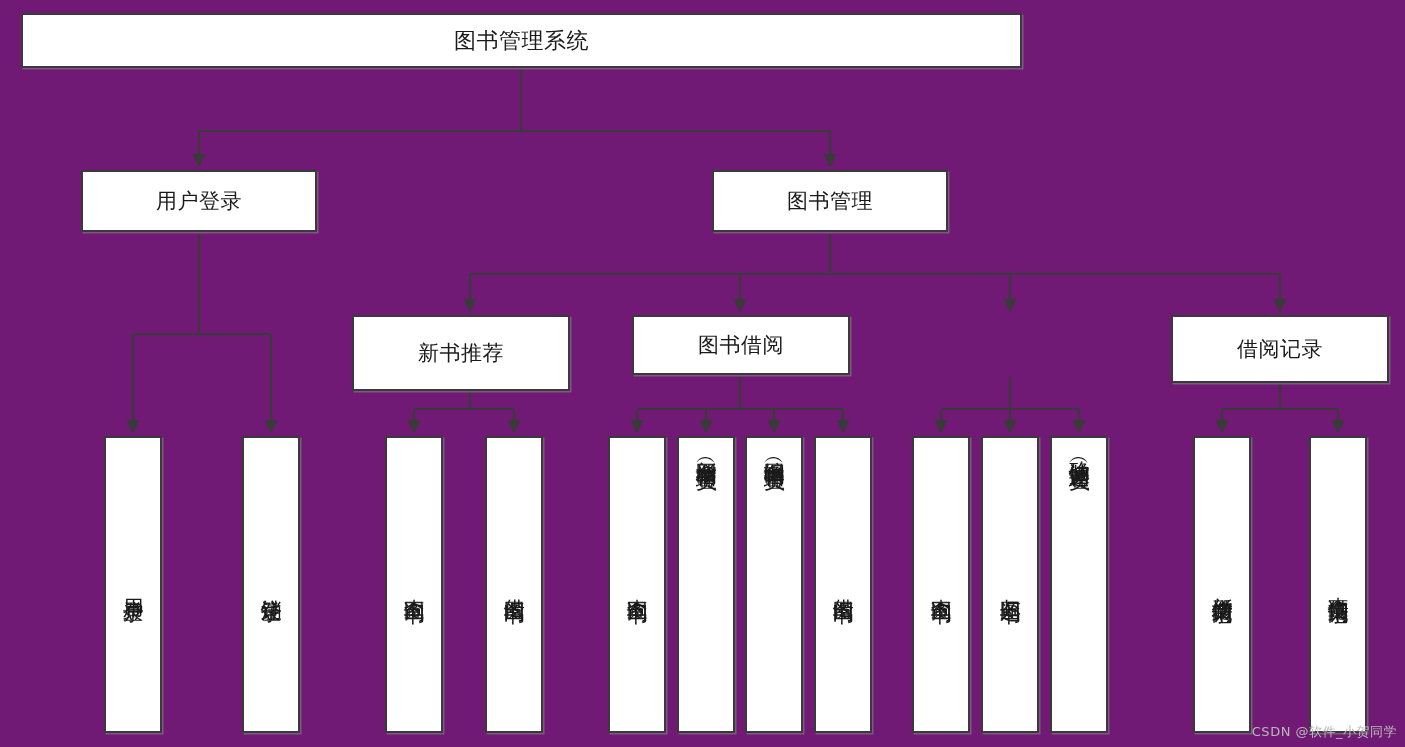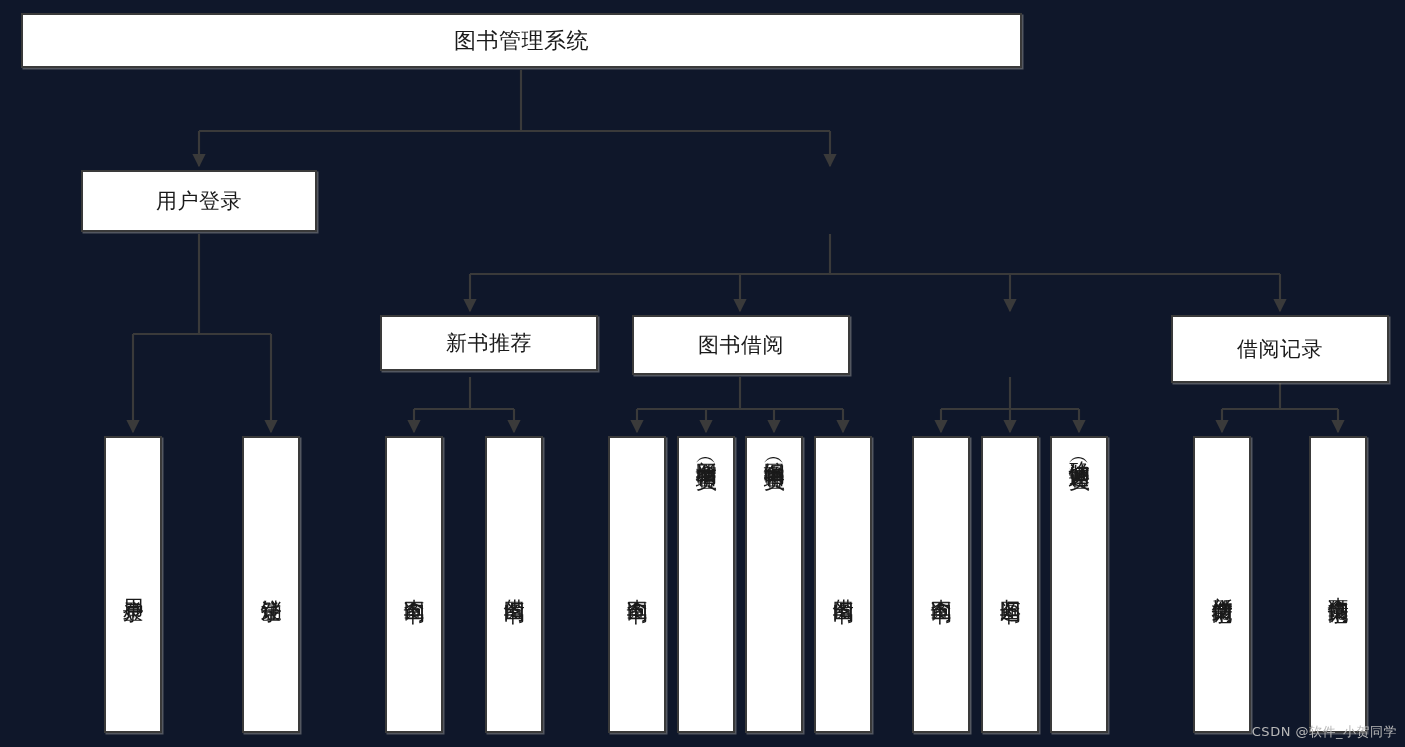--- a/index.html
+++ b/index.html
@@ -8,21 +8,21 @@
     padding: 0;
     background: #ffffff;
   }
   body {
     font-family: "DejaVu Sans", "Liberation Sans", sans-serif;
   }
   #canvas {
     position: relative;
     width: 1405px;
     height: 747px;
-    background: #0f172a;
+    background: #701a75;
     overflow: hidden;
   }
   #edges {
     position: absolute;
     left: 0;
     top: 0;
     width: 1405px;
     height: 747px;
     pointer-events: none;
   }
@@ -132,22 +132,25 @@
     </g>
   </svg>
 
   <div class="node horiz root" style="left:21px; top:13px; width:1001px; height:55px;">
     <span class="label">图书管理系统</span>
   </div>
 
   <div class="node horiz" style="left:81px; top:170px; width:236px; height:62px;">
     <span class="label">用户登录</span>
   </div>
-
-  <div class="node horiz" style="left:380px; top:315px; width:218px; height:56px;">
+  <div class="node horiz" style="left:712px; top:170px; width:236px; height:62px;">
+    <span class="label">图书管理</span>
+  </div>
+
+  <div class="node horiz" style="left:352px; top:315px; width:218px; height:76px;">
     <span class="label">新书推荐</span>
   </div>
   <div class="node horiz" style="left:632px; top:315px; width:218px; height:60px;">
     <span class="label">图书借阅</span>
   </div>
   <div class="node horiz" style="left:1171px; top:315px; width:218px; height:68px;">
     <span class="label">借阅记录</span>
   </div>
 
   <div class="node vert centered" style="left:104px; top:436px; width:58px; height:297px;">

